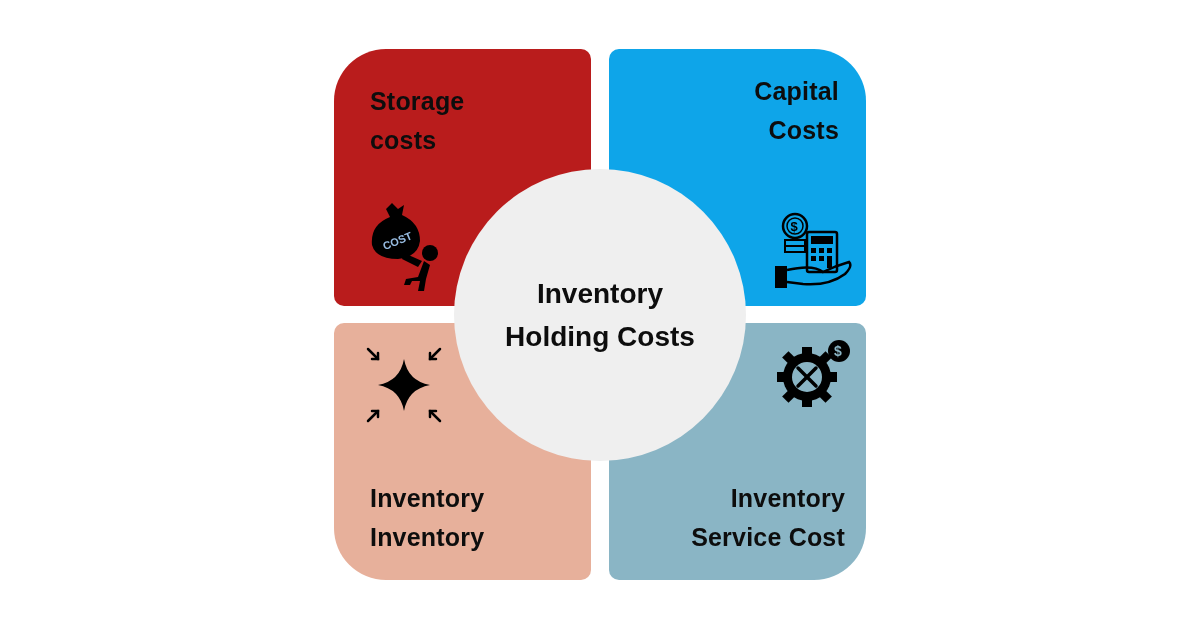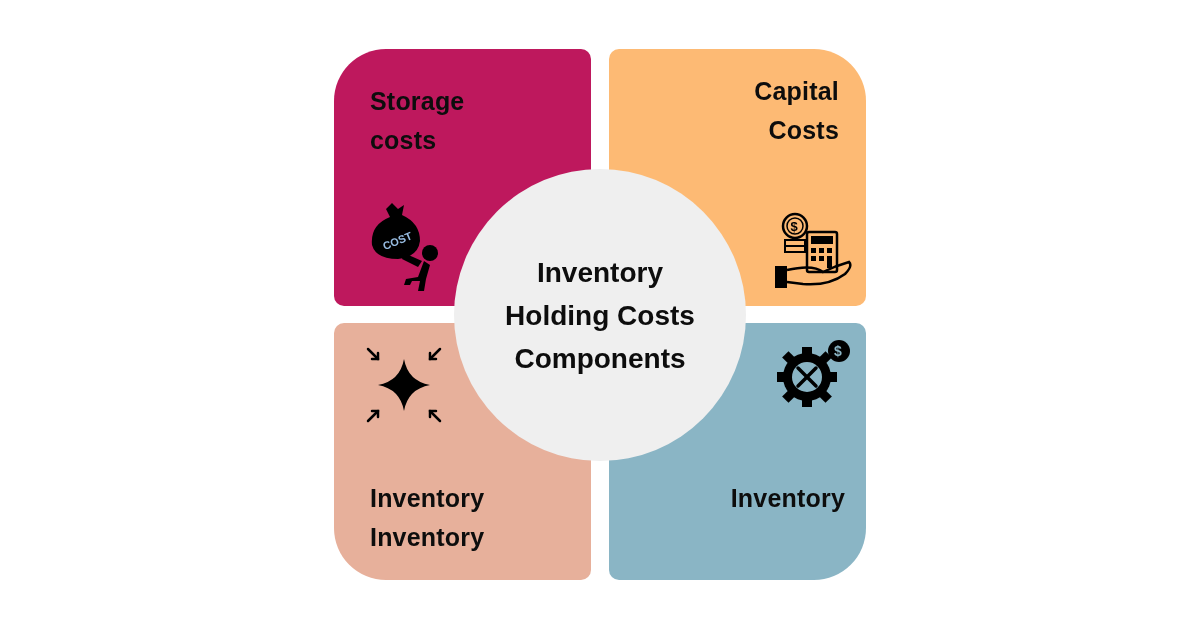--- a/index.html
+++ b/index.html
@@ -15,40 +15,40 @@
   .q-bl .label{left:36px;top:156px;text-align:left;}
   .q-br .label{right:21px;top:156px;text-align:right;}
   .icon{position:absolute;}
   .center{position:absolute;left:454px;top:169px;width:292px;height:292px;border-radius:50%;background:#efefef;display:flex;align-items:center;justify-content:center;flex-direction:column;}
   .center-title{font-weight:bold;font-size:28px;line-height:43px;text-align:center;color:#0d0d0d;}
   .center-title span{display:block;}
 </style>
 </head>
 <body>
 
-<div class="quad q-tl" style="background:#be185d;">
+<div class="quad q-tl" style="background:#b91c1c;">
   <div class="label">
     <div>Storage</div>
     <div>costs</div>
   </div>
   <div class="icon" style="left:34px;top:152px;width:80px;height:92px;">
     <svg width="80" height="92" viewBox="0 0 80 92">
 
       <path d="M18 8 L24 2 L30 8 L36 4 L34 14 Q52 22 52 40 Q50 56 30 58 Q8 58 4 44 Q2 24 22 16 Z" fill="#000"></path>
       <text x="14" y="45" font-family="Liberation Sans, sans-serif" font-size="11" font-weight="bold" fill="#97bbe0" transform="rotate(-22 26 40)">COST</text>
 
       <circle cx="62" cy="52" r="8" fill="#000"></circle>
 
       <path d="M36 52 L54 60 L50 66 L34 58 Z" fill="#000"></path>
       <path d="M56 60 L50 76 L38 78 L36 84 L42 84 L44 80 L52 80 L50 90 L56 90 L58 78 L62 64 Z" fill="#000"></path>
     </svg>
   </div>
 </div>
 
-<div class="quad q-tr" style="background:#fdba74;">
+<div class="quad q-tr" style="background:#0ea5e9;">
   <div class="label">
     <div>Capital</div>
     <div>Costs</div>
   </div>
   <div class="icon" style="left:164px;top:163px;width:80px;height:80px;">
     <svg width="80" height="80" viewBox="0 0 80 80">
       <circle cx="22" cy="14" r="12" fill="none" stroke="#000" stroke-width="2.5"></circle>
       <circle cx="22" cy="14" r="8" fill="none" stroke="#000" stroke-width="1.5"></circle>
       <text x="17.5" y="19" font-size="13" font-weight="bold" font-family="Liberation Sans, sans-serif" fill="#000">$</text>
       <rect x="12" y="28" width="20" height="6" fill="none" stroke="#000" stroke-width="2"></rect>
@@ -107,22 +107,22 @@
       <g stroke="#000" stroke-width="3.5" stroke-linecap="round">
         <line x1="21" y1="47" x2="39" y2="29"></line>
         <line x1="21" y1="29" x2="39" y2="47"></line>
       </g>
       <circle cx="62" cy="12" r="11" fill="#000"></circle>
       <text x="57" y="17" font-size="14" font-weight="bold" font-family="Liberation Sans, sans-serif" fill="#8ab5c5">$</text>
     </svg>
   </div>
   <div class="label">
     <div>Inventory</div>
+    <div>Service Cost</div>
   </div>
 </div>
 
 <div class="center">
   <div class="center-title">
     <span>Inventory</span>
     <span>Holding Costs</span>
-    <span>Components</span>
   </div>
 </div>
 
 </body></html>

